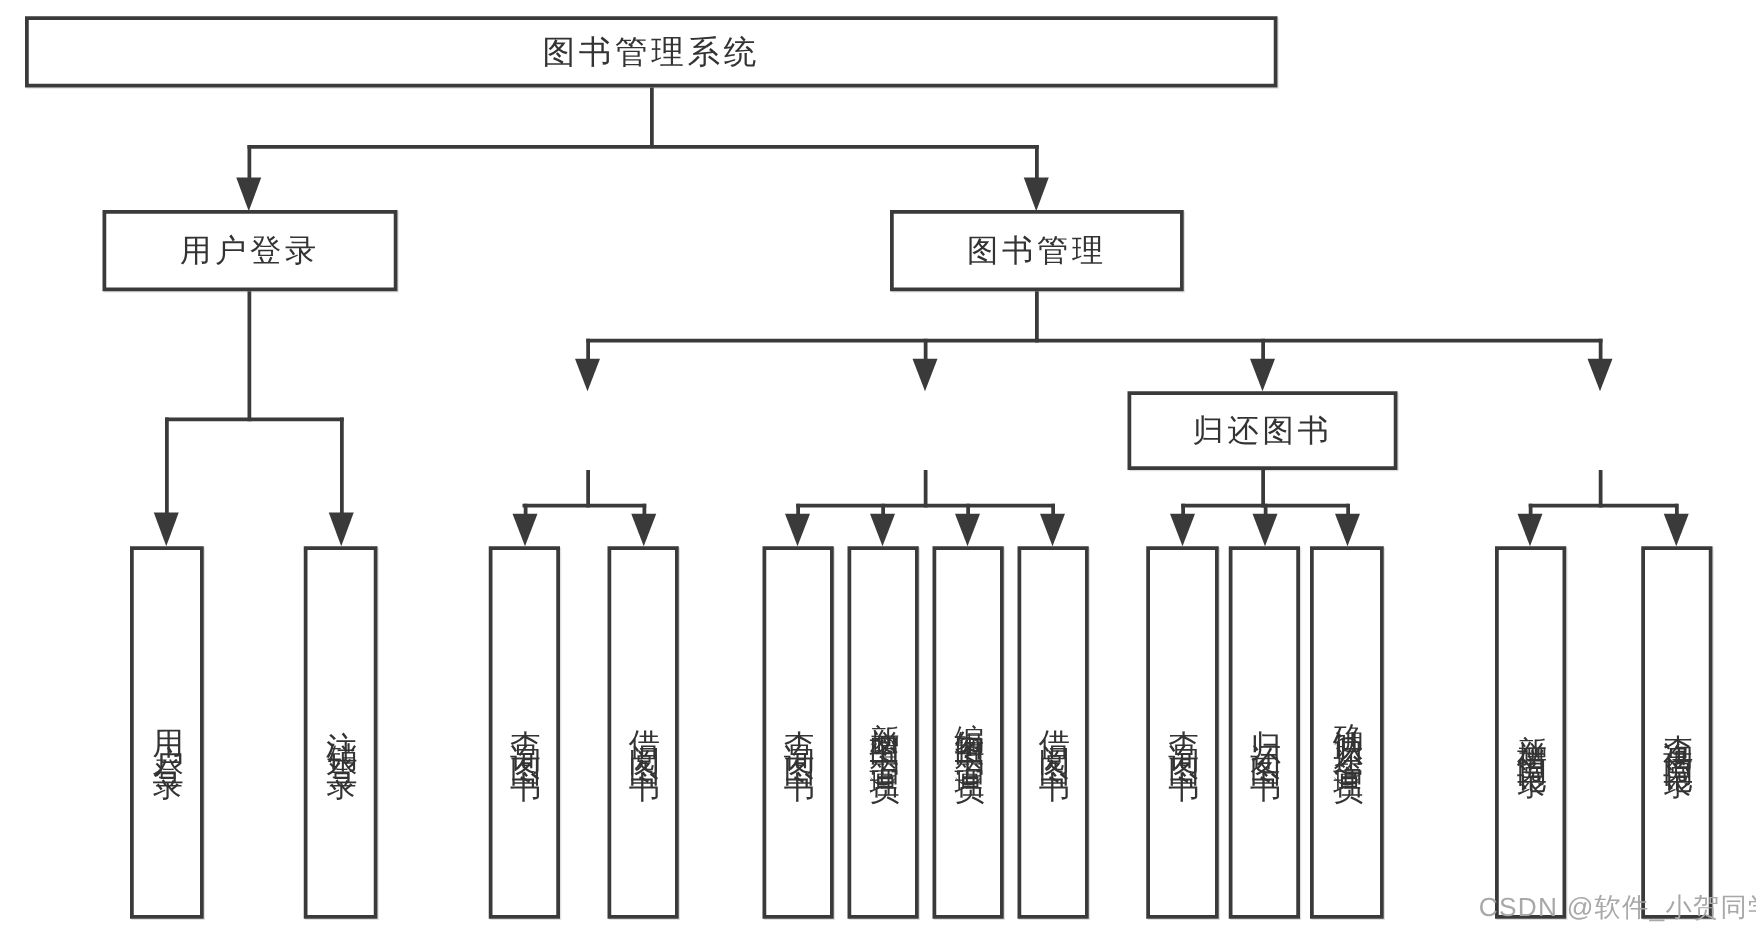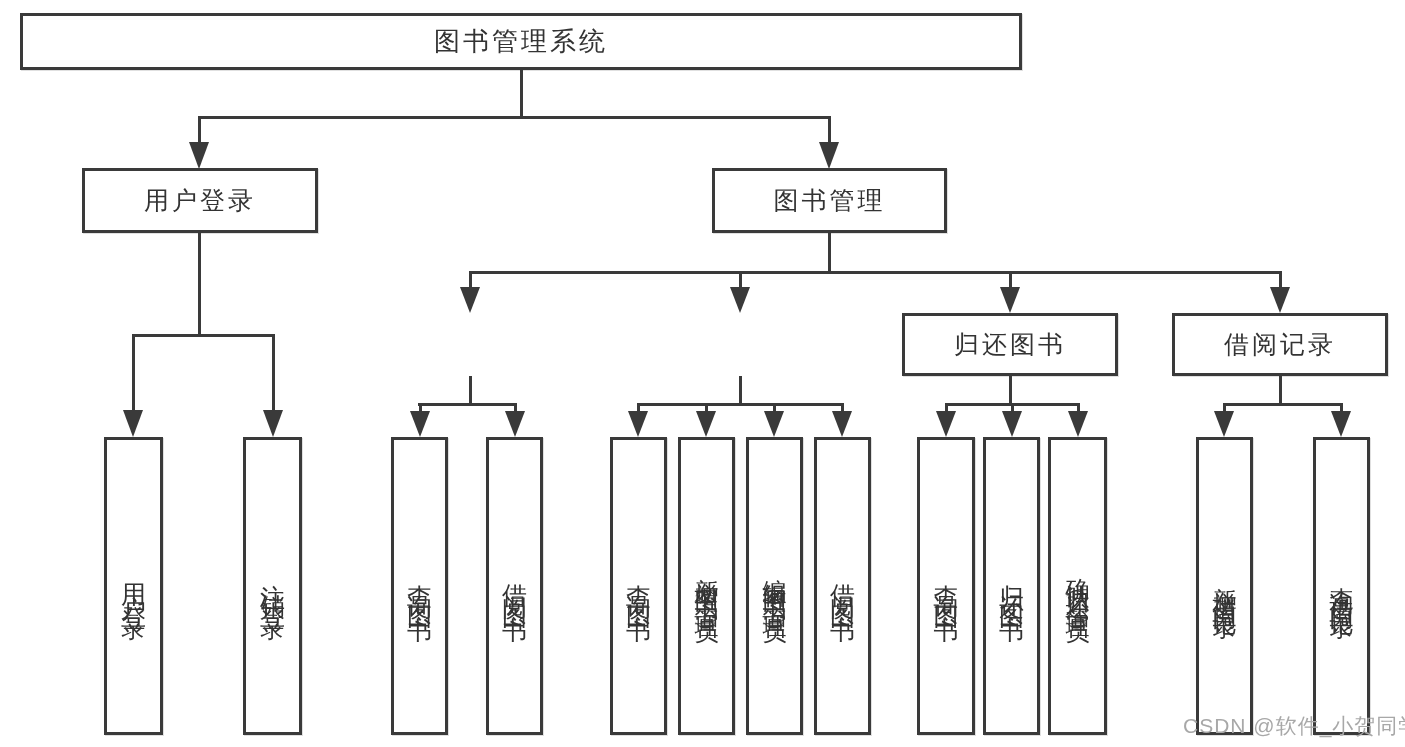--- a/index.html
+++ b/index.html
@@ -61,21 +61,20 @@
   <div class="line" style="left:469px;top:271px;width:3px;height:18px;"></div>
   <div class="arr a26" style="left:460px;top:287px;"></div>
   <div class="line" style="left:739px;top:271px;width:3px;height:18px;"></div>
   <div class="arr a26" style="left:730px;top:287px;"></div>
   <div class="line" style="left:1009px;top:271px;width:3px;height:18px;"></div>
   <div class="arr a26" style="left:1000px;top:287px;"></div>
   <div class="line" style="left:1279px;top:271px;width:3px;height:18px;"></div>
   <div class="arr a26" style="left:1270px;top:287px;"></div>
 
   <div class="box hbox" style="left:902px;top:313px;width:216px;height:63px;">归还图书</div>
-  <div class="box hbox" style="left:1172px;top:313px;width:216px;height:63px;">借阅记录</div>
 
   <div class="line" style="left:469px;top:376px;width:3px;height:30px;"></div>
   <div class="line" style="left:418px;top:403px;width:99px;height:3px;"></div>
   <div class="line" style="left:419px;top:403px;width:3px;height:10px;"></div>
   <div class="arr a26" style="left:410px;top:411px;"></div>
   <div class="line" style="left:514px;top:403px;width:3px;height:10px;"></div>
   <div class="arr a26" style="left:505px;top:411px;"></div>
 
   <div class="line" style="left:739px;top:376px;width:3px;height:30px;"></div>
   <div class="line" style="left:637px;top:403px;width:207px;height:3px;"></div>

